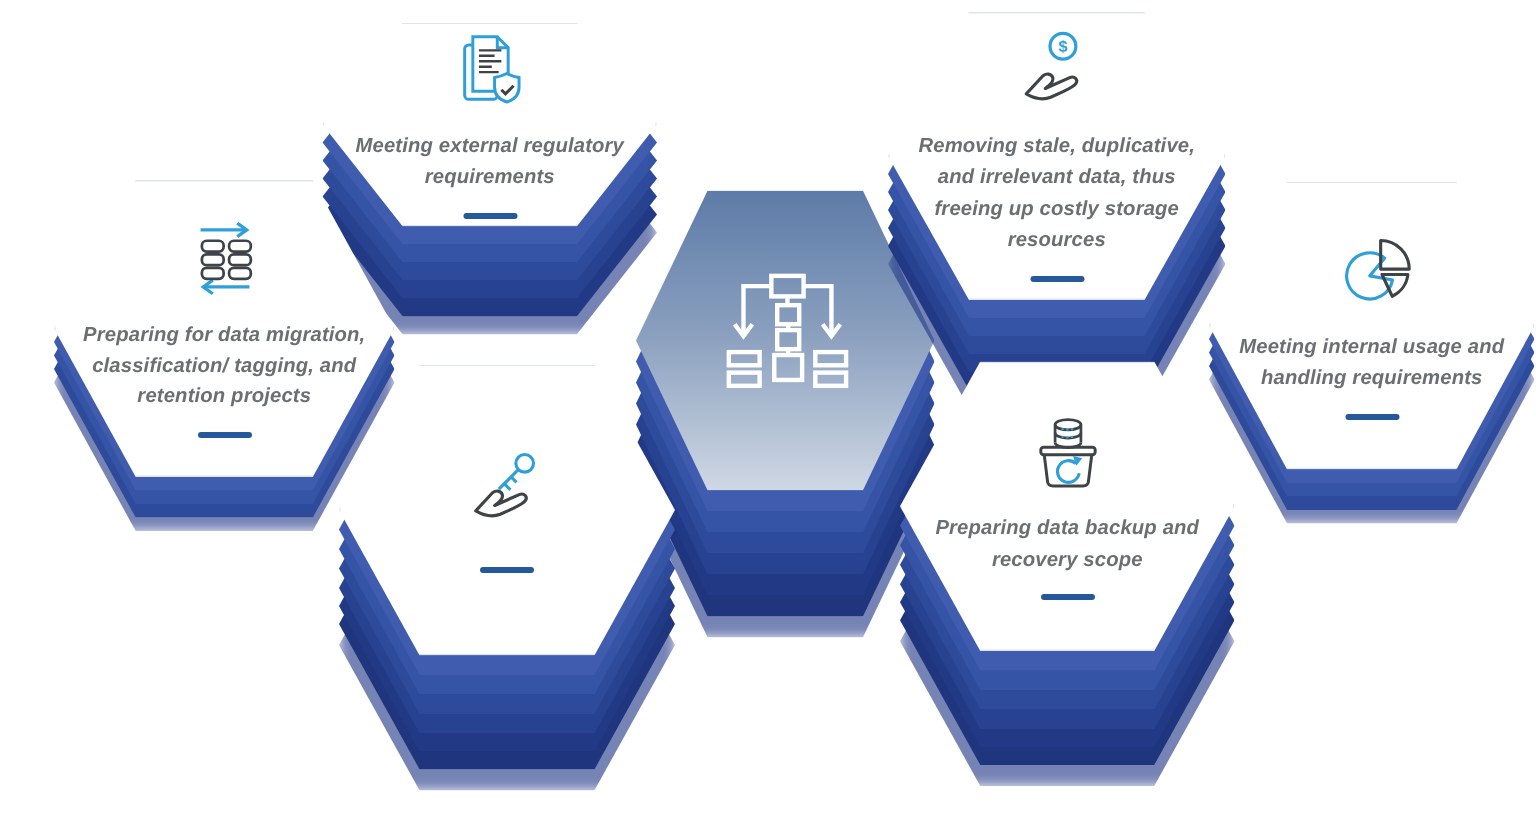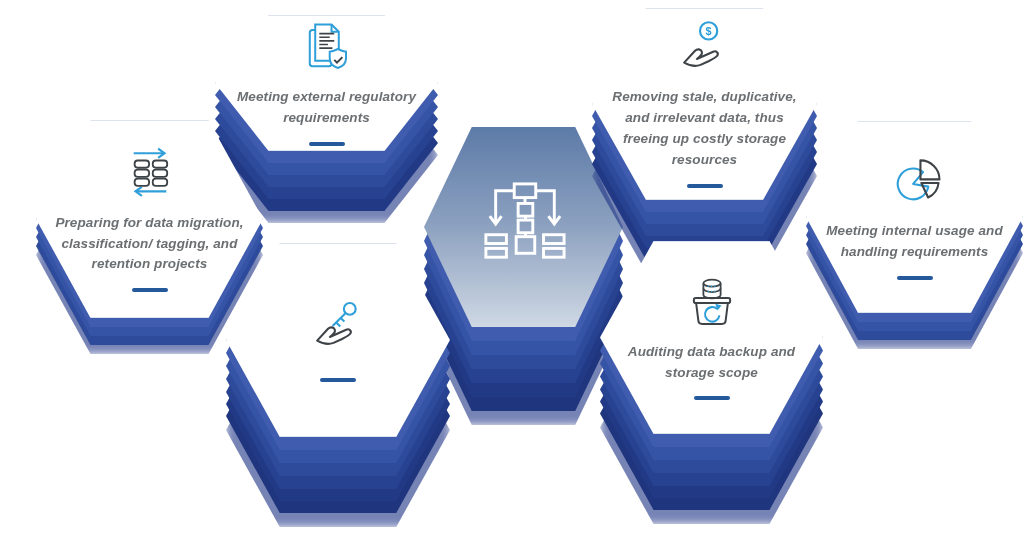--- a/index.html
+++ b/index.html
@@ -253,18 +253,18 @@
               <circle cx="35" cy="18" r="0.9"></circle>
           </g>
           <g stroke="#3e4347" stroke-width="2.2">
             <rect x="12" y="25.5" width="40" height="5.5" rx="2"></rect>
             <path d="M14.5 31 L17 51 Q17.4 54 21 54 H43 Q46.6 54 47 51 L49.5 31"></path>
           </g>
           <path d="M37.8 37.6 A8 8 0 1 0 40.2 44.6" stroke="#2f9fd9" stroke-width="2.3"></path>
           <path d="M35.6 31.8 L42.4 33.6 L38.2 39.2 Z" fill="#2f9fd9"></path>
         </svg>
       </span>
-      <div class="label">Auditing data backup and storage scope</div>
+      <div class="label">Preparing data backup and recovery scope</div>
       <div class="dash"></div>
     </div>
   </div>
 
 </div>
 
 </body></html>

